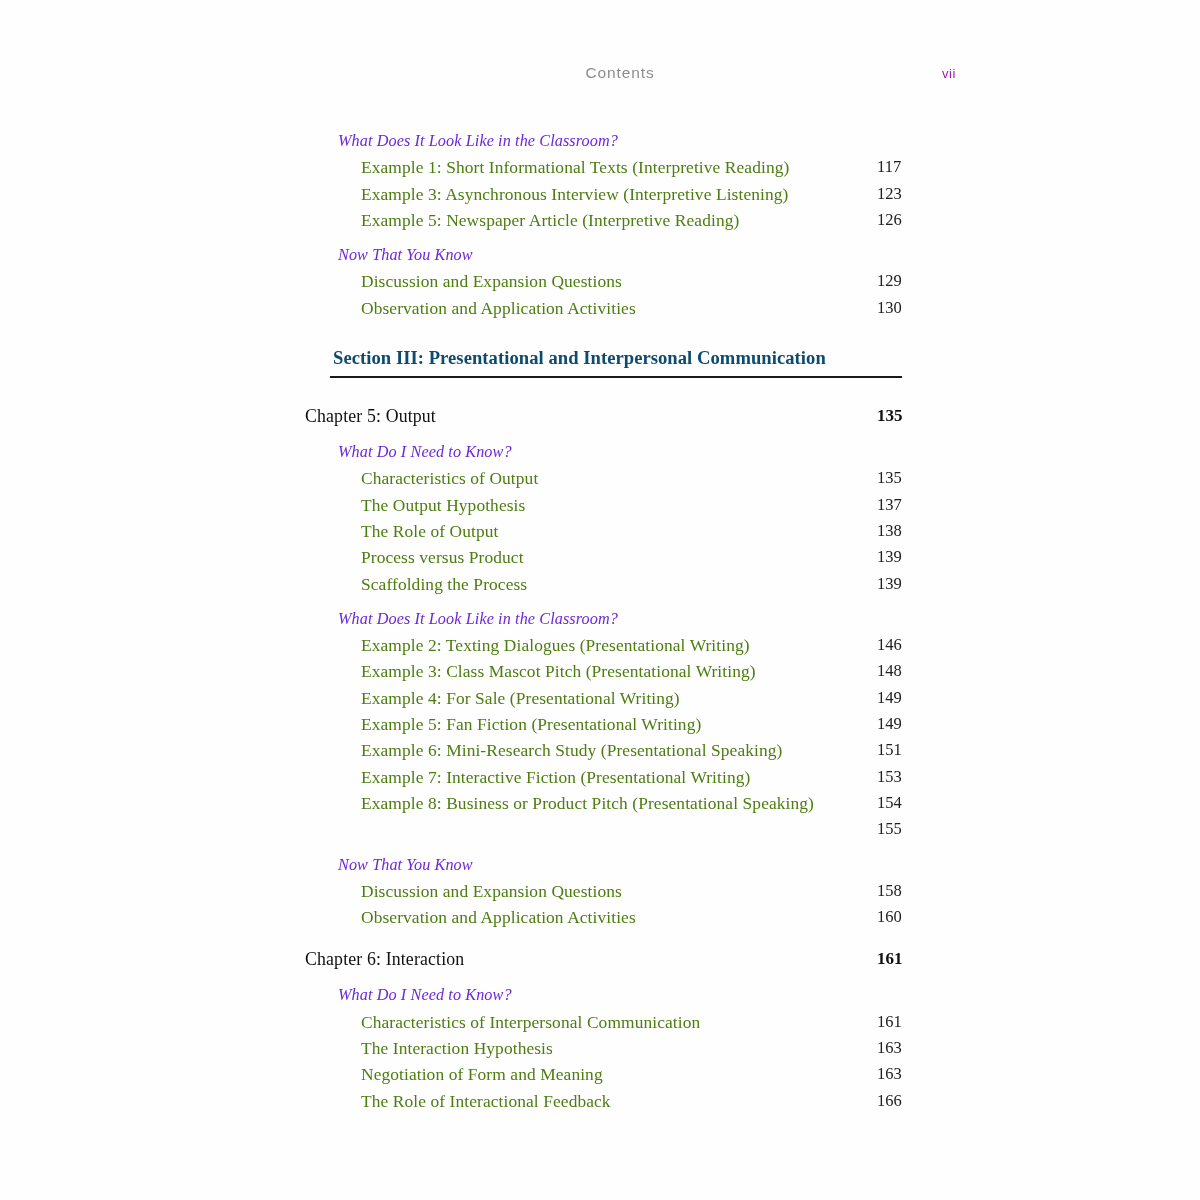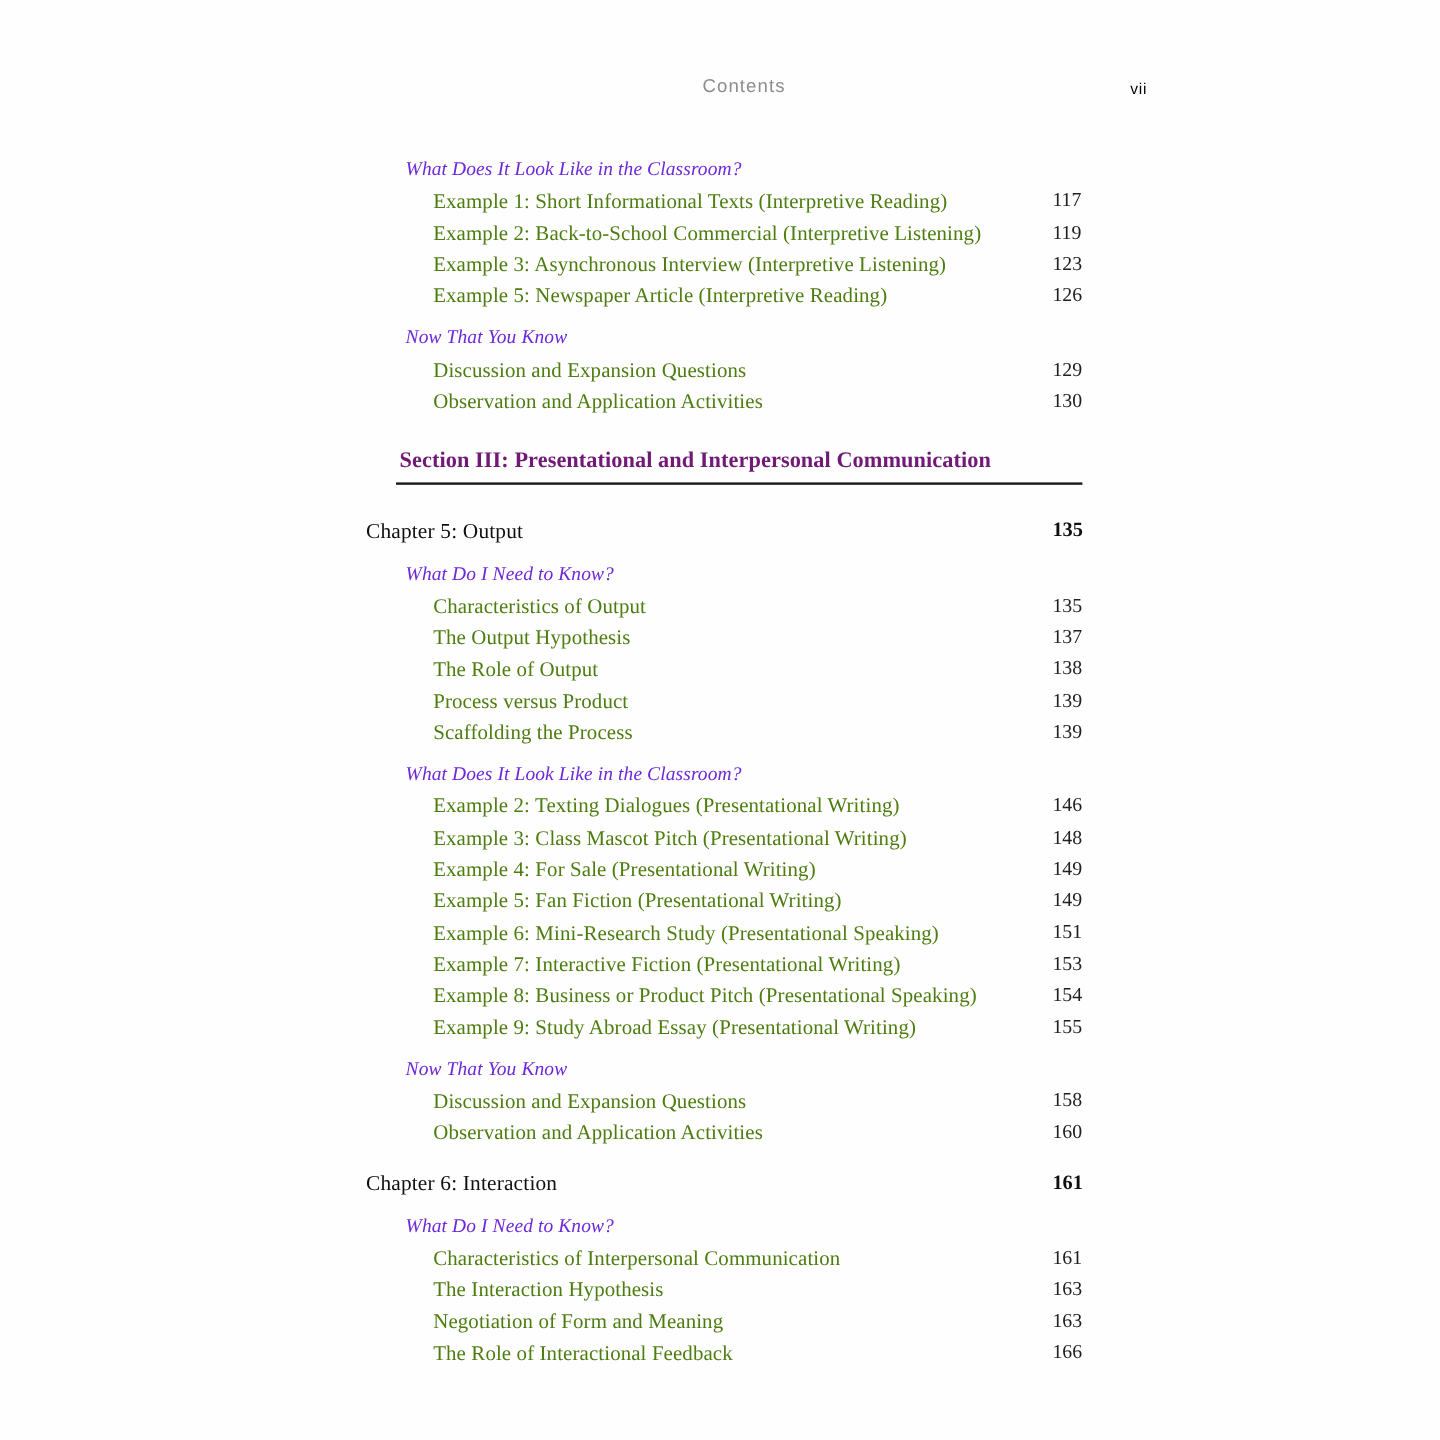--- a/index.html
+++ b/index.html
@@ -41,21 +41,21 @@
     letter-spacing: 0.9px;
     color: #8d8d8d;
     font-family: "Liberation Sans", sans-serif;
   }
   .running-head-folio {
     position: absolute;
     right: -16px;
     top: 2px;
     font-size: 13px;
     letter-spacing: 0.6px;
-    color: #000000;
+    color: #a21caf;
     font-family: "Liberation Sans", sans-serif;
   }
 
   
   .toc {
     position: absolute;
     left: 0;
     top: 128px;
     width: 1200px;
   }
@@ -117,21 +117,21 @@
   .section-head {
     position: relative;
     height: 44px;
   }
   .section-head .section-title {
     position: absolute;
     left: 333px;
     top: 4px;
     font-size: 18.6px;
     font-weight: bold;
-    color: #701a75;
+    color: #0c4a6e;
     letter-spacing: 0.05px;
     white-space: nowrap;
   }
   .section-head .section-rule {
     position: absolute;
     left: 330px;
     top: 33px;
     width: 572px;
     height: 1.6px;
     background: #1a1a1a;
@@ -153,24 +153,20 @@
 
   <div class="toc" id="toc-body">
       <div class="row subhead">
         <span class="label">What Does It Look Like in the Classroom?</span>
       </div>
       <div class="row entry">
         <span class="label">Example 1: Short Informational Texts (Interpretive Reading)</span>
         <span class="folio">117</span>
       </div>
       <div class="row entry">
-        <span class="label">Example 2: Back-to-School Commercial (Interpretive Listening)</span>
-        <span class="folio">119</span>
-      </div>
-      <div class="row entry">
         <span class="label">Example 3: Asynchronous Interview (Interpretive Listening)</span>
         <span class="folio">123</span>
       </div>
       <div class="row entry">
         <span class="label">Example 5: Newspaper Article (Interpretive Reading)</span>
         <span class="folio">126</span>
       </div>
       <div class="gap-sm"></div>
       <div class="row subhead">
         <span class="label">Now That You Know</span>
@@ -243,21 +239,20 @@
       </div>
       <div class="row entry">
         <span class="label">Example 7: Interactive Fiction (Presentational Writing)</span>
         <span class="folio">153</span>
       </div>
       <div class="row entry">
         <span class="label">Example 8: Business or Product Pitch (Presentational Speaking)</span>
         <span class="folio">154</span>
       </div>
       <div class="row entry">
-        <span class="label">Example 9: Study Abroad Essay (Presentational Writing)</span>
         <span class="folio">155</span>
       </div>
       <div class="gap-sm"></div>
       <div class="row subhead">
         <span class="label">Now That You Know</span>
       </div>
       <div class="row entry">
         <span class="label">Discussion and Expansion Questions</span>
         <span class="folio">158</span>
       </div>

